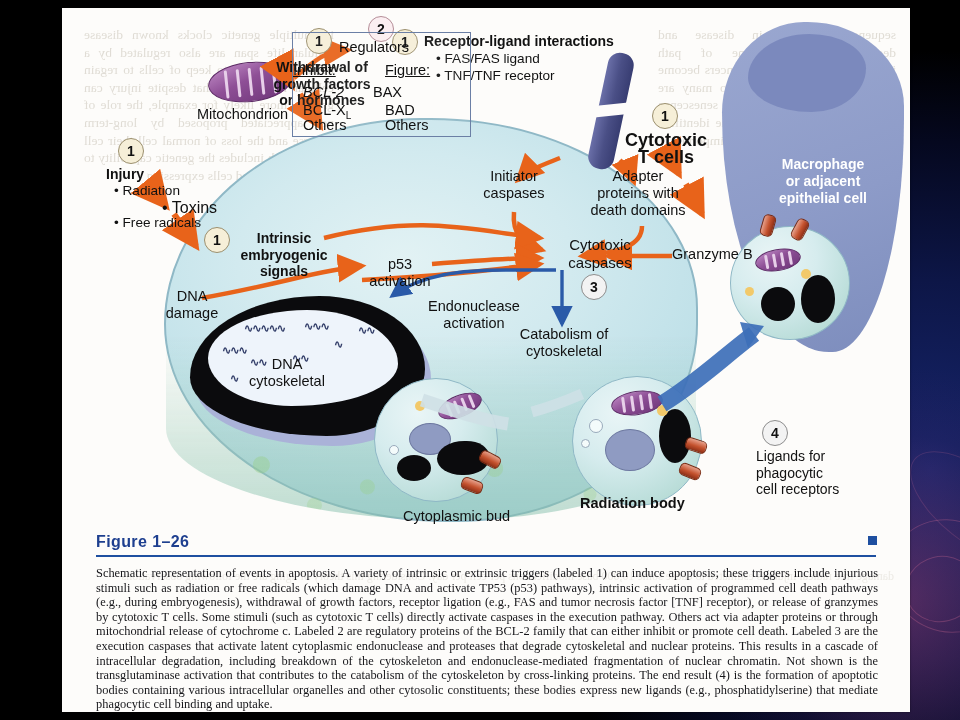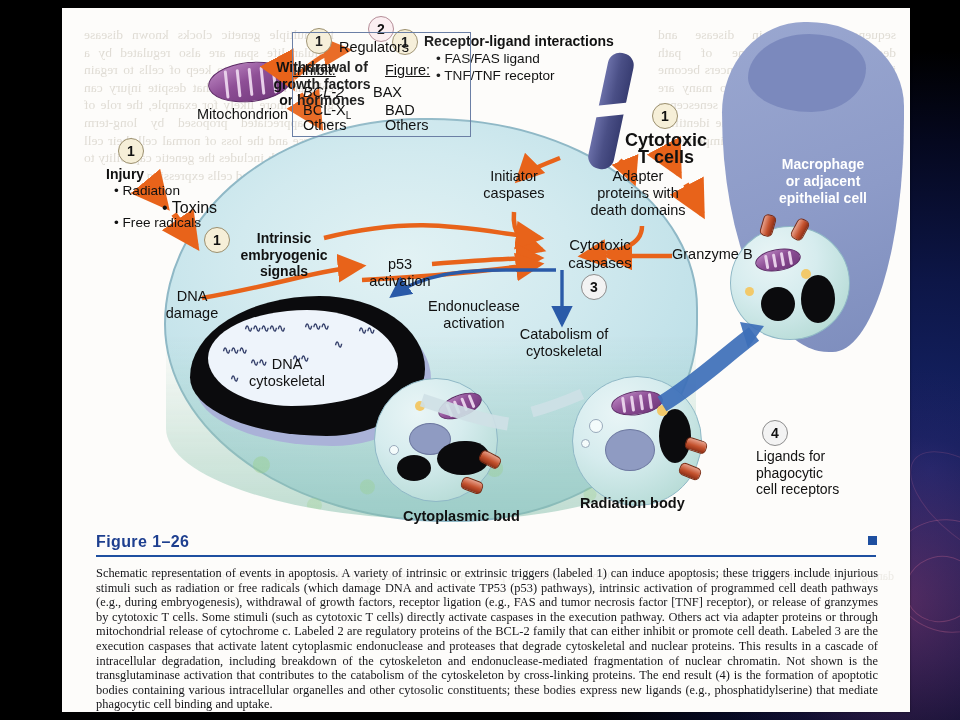--- a/index.html
+++ b/index.html
@@ -204,21 +204,21 @@
             <div class="crista" style="left:33px;"></div>
         </div>
         <div class="bgrey" style="left:34px;top:44px;width:40px;height:30px;border-radius:50%;"></div>
         <div class="bdot" style="left:22px;top:76px;width:34px;height:26px;"></div>
         <div class="bdot" style="left:62px;top:62px;width:52px;height:34px;border-radius:55% 45% 50% 50%;"></div>
         <div class="byel" style="left:40px;top:22px;width:10px;height:10px;"></div>
         <div class="bwhite" style="left:14px;top:66px;width:8px;height:8px;"></div>
         <div class="peg" style="left:104px;top:74px;transform:rotate(28deg);"></div>
         <div class="peg" style="left:86px;top:100px;transform:rotate(20deg);"></div>
       </div>
-      <div class="lbl" style="left:341px;top:500px;font-size:14.5px;font-weight:bold;">Cytoplasmic bud</div>
+      <div class="lbl" style="left:341px;top:500px;font-size:14.5px;">Cytoplasmic bud</div>
 
       <div class="body-cell" style="left:510px;top:368px;width:128px;height:128px;">
         <div class="mito" style="left:38px;top:14px;width:50px;height:22px;transform:rotate(-8deg);">
           <div class="crista" style="left:10px;"></div>
             <div class="crista" style="left:19px;"></div>
           <div class="crista" style="left:28px;"></div>
             <div class="crista" style="left:37px;"></div>
         </div>
         <div class="bgrey" style="left:32px;top:52px;width:48px;height:40px;"></div>
         <div class="bdot" style="left:86px;top:32px;width:32px;height:54px;border-radius:50% 50% 50% 50%;"></div>

